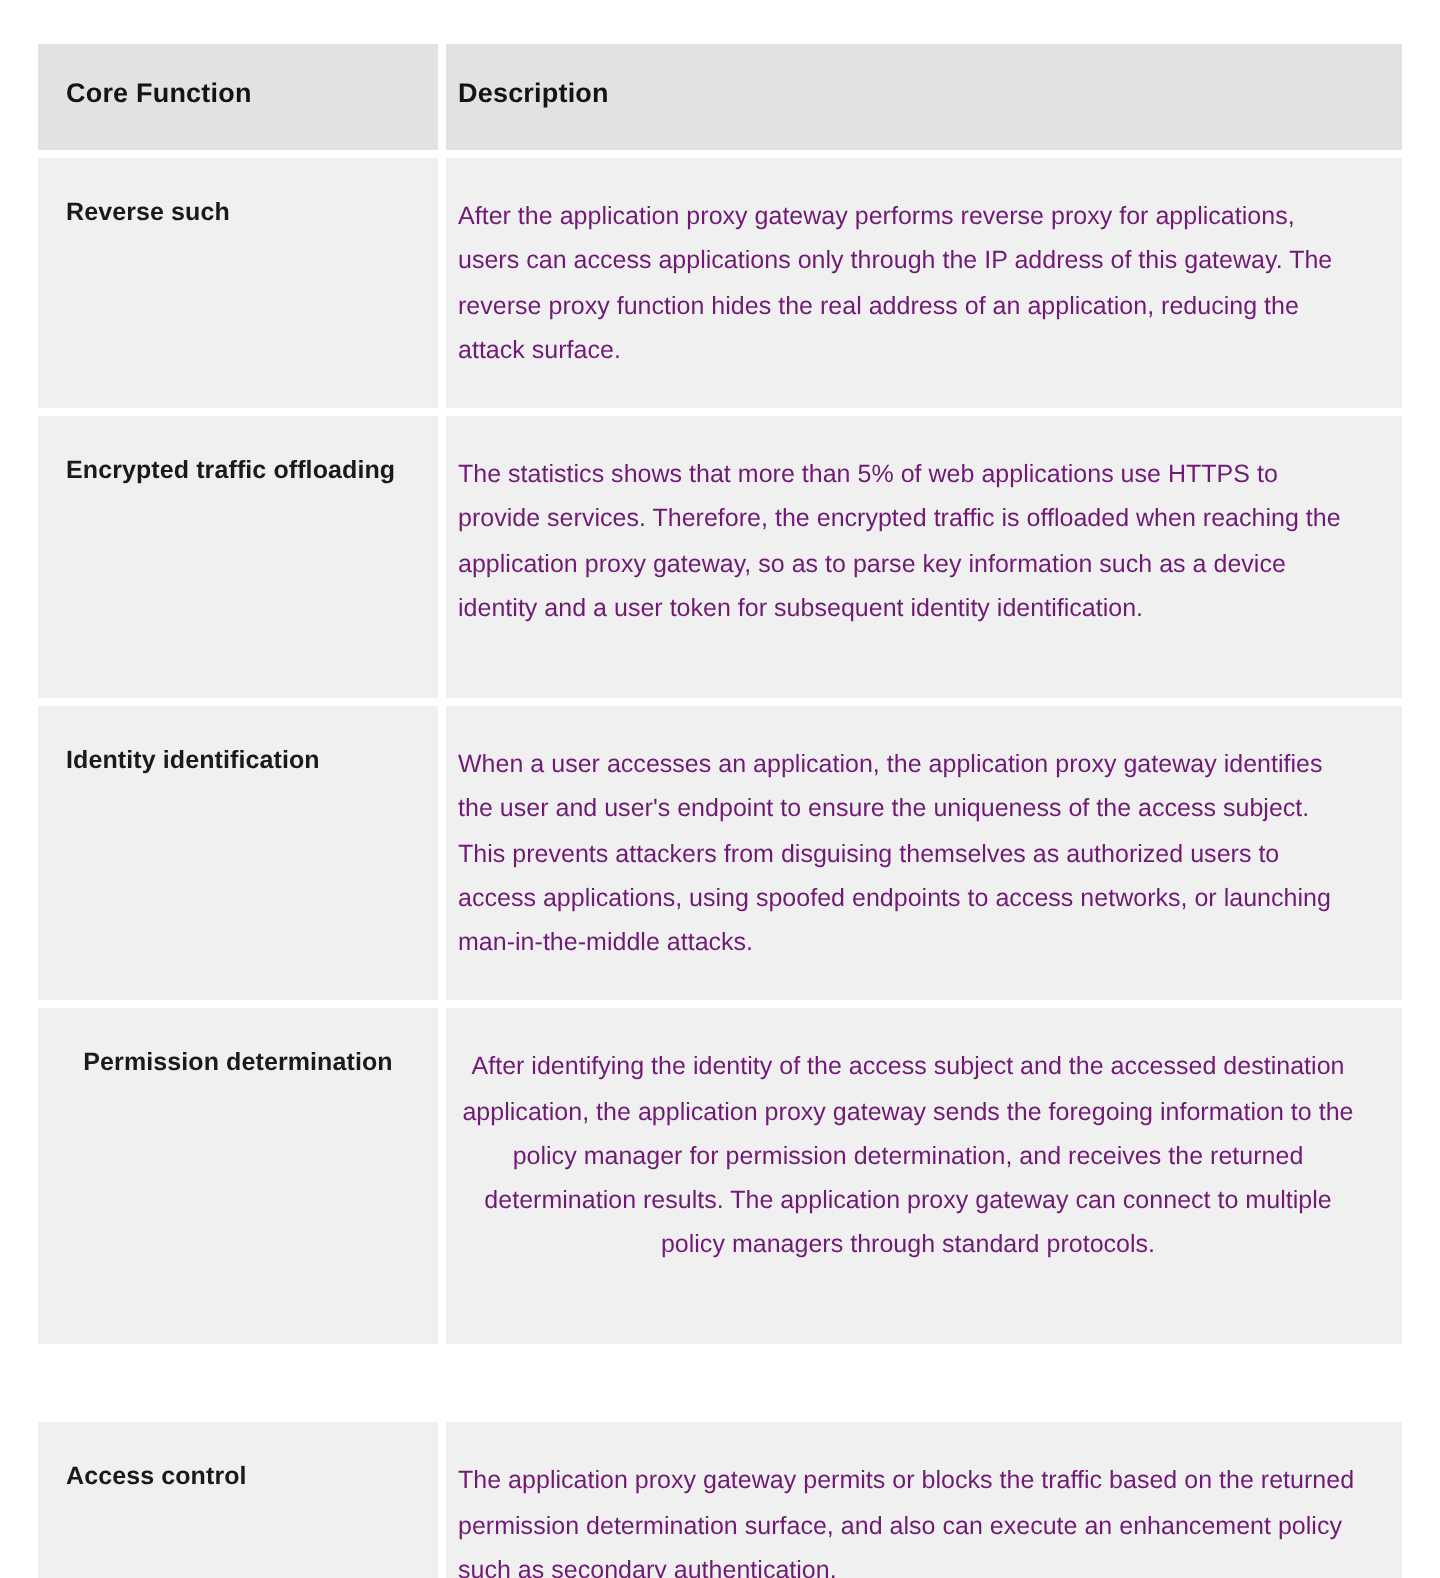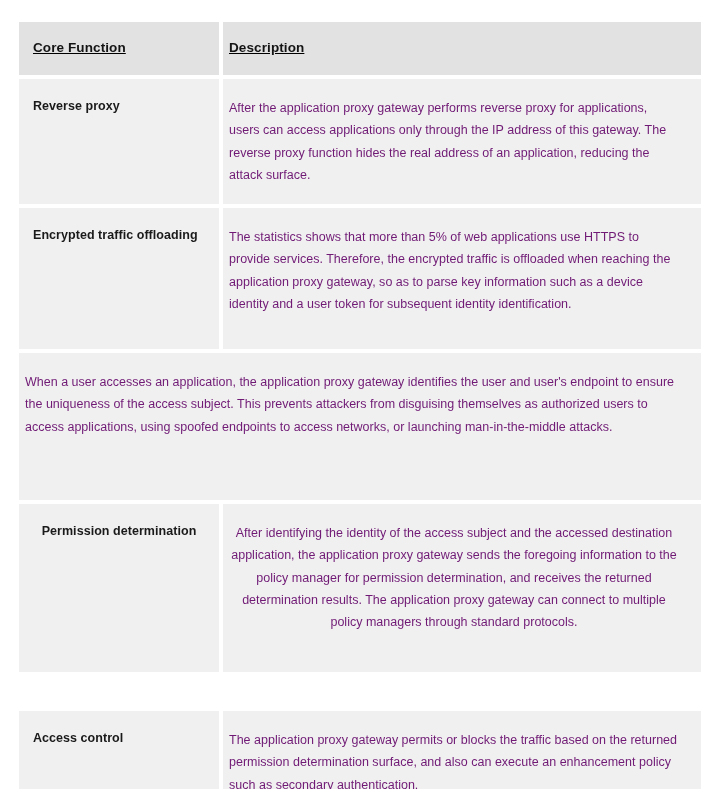--- a/index.html
+++ b/index.html
@@ -73,21 +73,21 @@
 
   .desc-text {
     font-size: 12.5px;
     font-weight: normal;
     color: #701a75;
     line-height: 1.78;
     letter-spacing: 0.01px;
   }
 
   
-  .row-header .cell-func, .row-header .cell-desc { min-height: 53px; text-decoration: underline; }
+  .row-header .cell-func, .row-header .cell-desc { min-height: 53px; }
   .row-r0 .cell-func, .row-r0 .cell-desc { min-height: 121px; }
   .row-r1 .cell-func, .row-r1 .cell-desc { min-height: 141px; }
   .row-r2 .cell-func, .row-r2 .cell-desc { min-height: 147px; }
   .row-r3 .cell-func, .row-r3 .cell-desc { min-height: 168px; text-align: center; }
   .row-r4 .cell-func, .row-r4 .cell-desc { min-height: 96px; margin-top: 35px; }
 </style>
 </head>
 <body>
 
 <div class="table-wrap">
@@ -96,37 +96,40 @@
     <div class="cell-func">
       <span class="head-label">Core Function</span>
     </div>
     <div class="cell-desc">
       <span class="head-label">Description</span>
     </div>
   </div>
 
   <div class="row row-body row-r0">
     <div class="cell-func">
-      <div class="func-label">Reverse proxy</div>
+      <div class="func-label">Reverse such</div>
     </div>
     <div class="cell-desc">
       <div class="desc-text">After the application proxy gateway performs reverse proxy for applications, users can access applications only through the IP address of this gateway. The reverse proxy function hides the real address of an application, reducing the attack surface.</div>
     </div>
   </div>
 
   <div class="row row-body row-r1">
     <div class="cell-func">
       <div class="func-label">Encrypted traffic offloading</div>
     </div>
     <div class="cell-desc">
       <div class="desc-text">The statistics shows that more than 5% of web applications use HTTPS to provide services. Therefore, the encrypted traffic is offloaded when reaching the application proxy gateway, so as to parse key information such as a device identity and a user token for subsequent identity identification.</div>
     </div>
   </div>
 
   <div class="row row-body row-r2">
+    <div class="cell-func">
+      <div class="func-label">Identity identification</div>
+    </div>
     <div class="cell-desc">
       <div class="desc-text">When a user accesses an application, the application proxy gateway identifies the user and user's endpoint to ensure the uniqueness of the access subject. This prevents attackers from disguising themselves as authorized users to access applications, using spoofed endpoints to access networks, or launching man-in-the-middle attacks.</div>
     </div>
   </div>
 
   <div class="row row-body row-r3">
     <div class="cell-func">
       <div class="func-label">Permission determination</div>
     </div>
     <div class="cell-desc">

